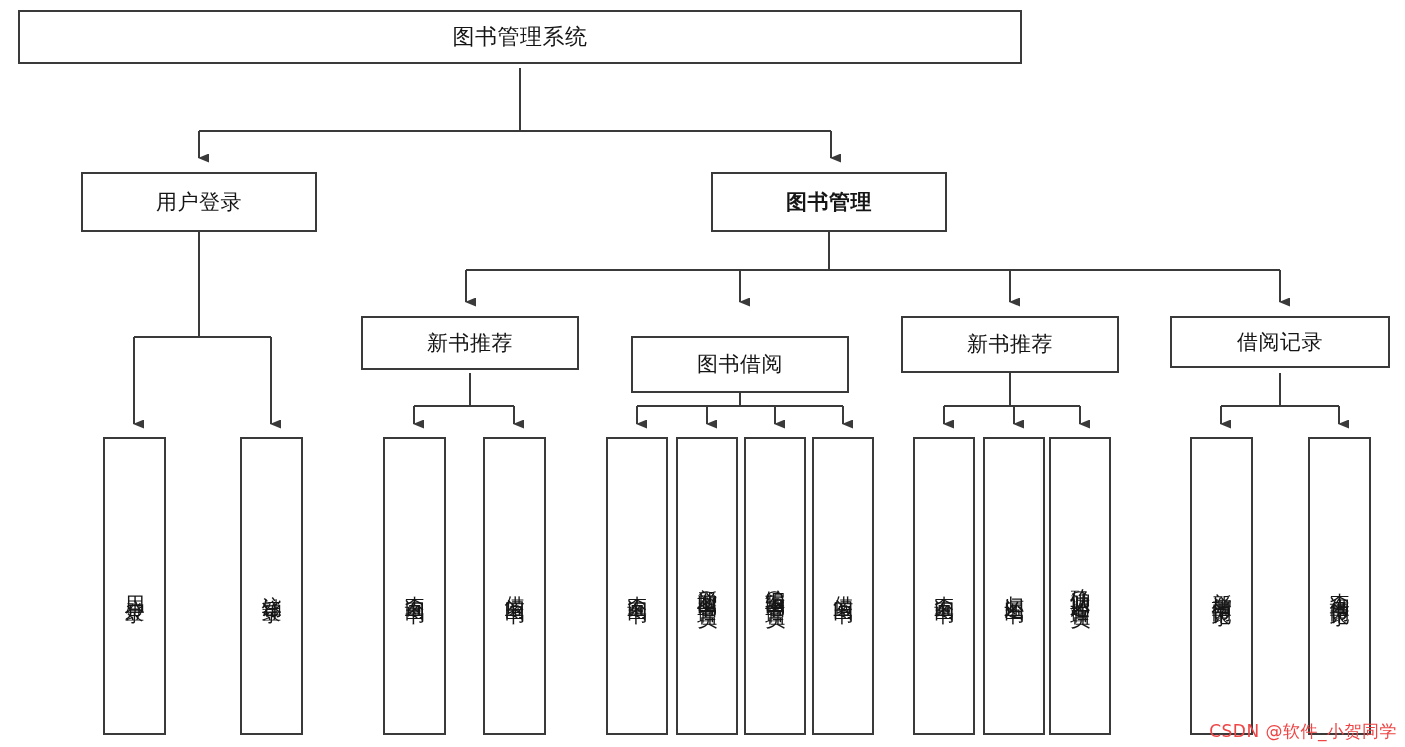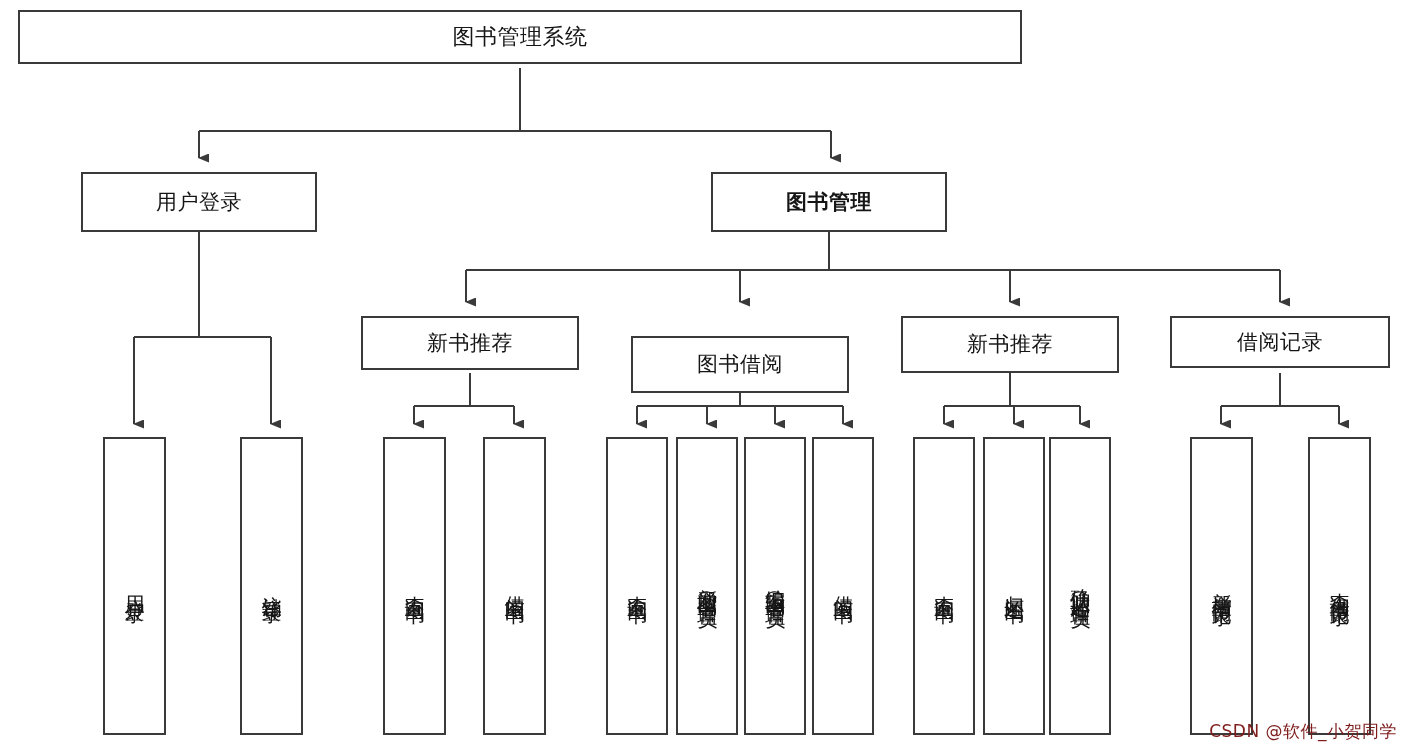--- a/index.html
+++ b/index.html
@@ -51,21 +51,21 @@
     font-size: 20px;
     white-space: normal;
     max-height: 100%;
   }
   .node-box.root .node-label { font-size: 22px; }
   .watermark {
     position: absolute;
     right: 8px;
     bottom: 4px;
     font-size: 17px;
-    color: #7f1d1d;
+    color: #ef4444;
     white-space: nowrap;
     letter-spacing: 0.5px;
   }
 </style>
 </head>
 <body>
 
 <div id="diagram-root">
 
   <svg class="canvas" viewBox="0 0 1405 747" xmlns="http://www.w3.org/2000/svg">

